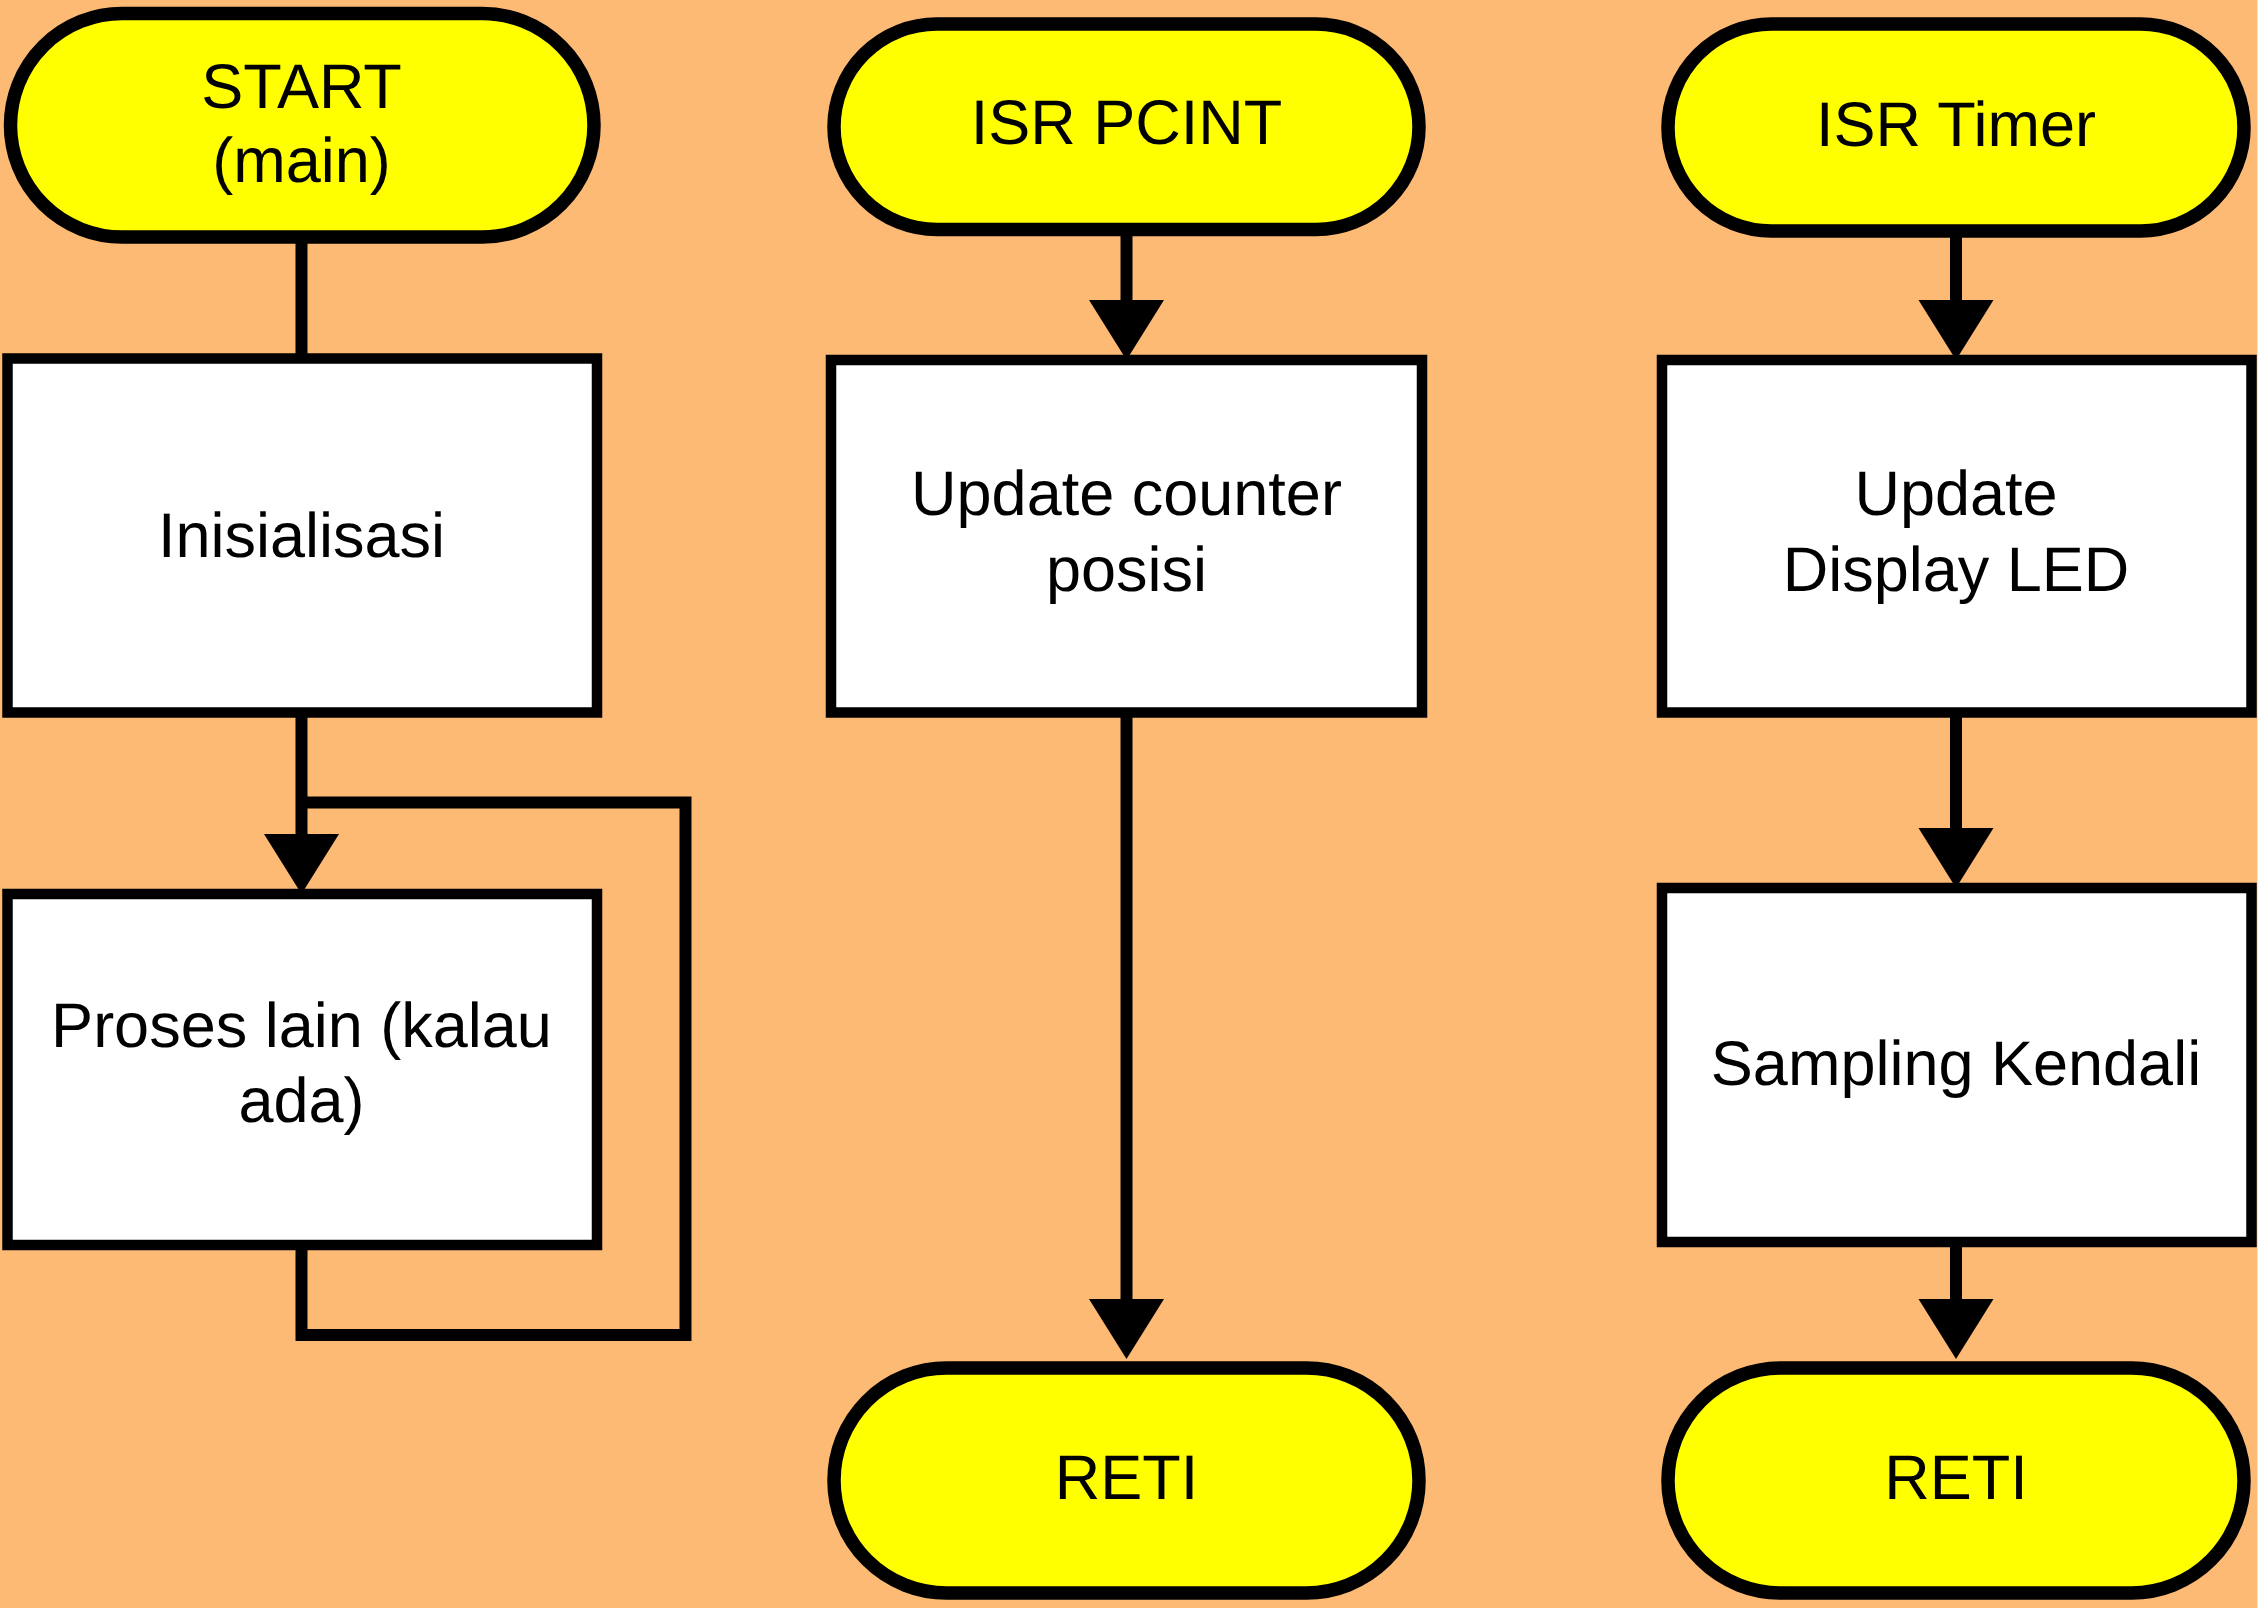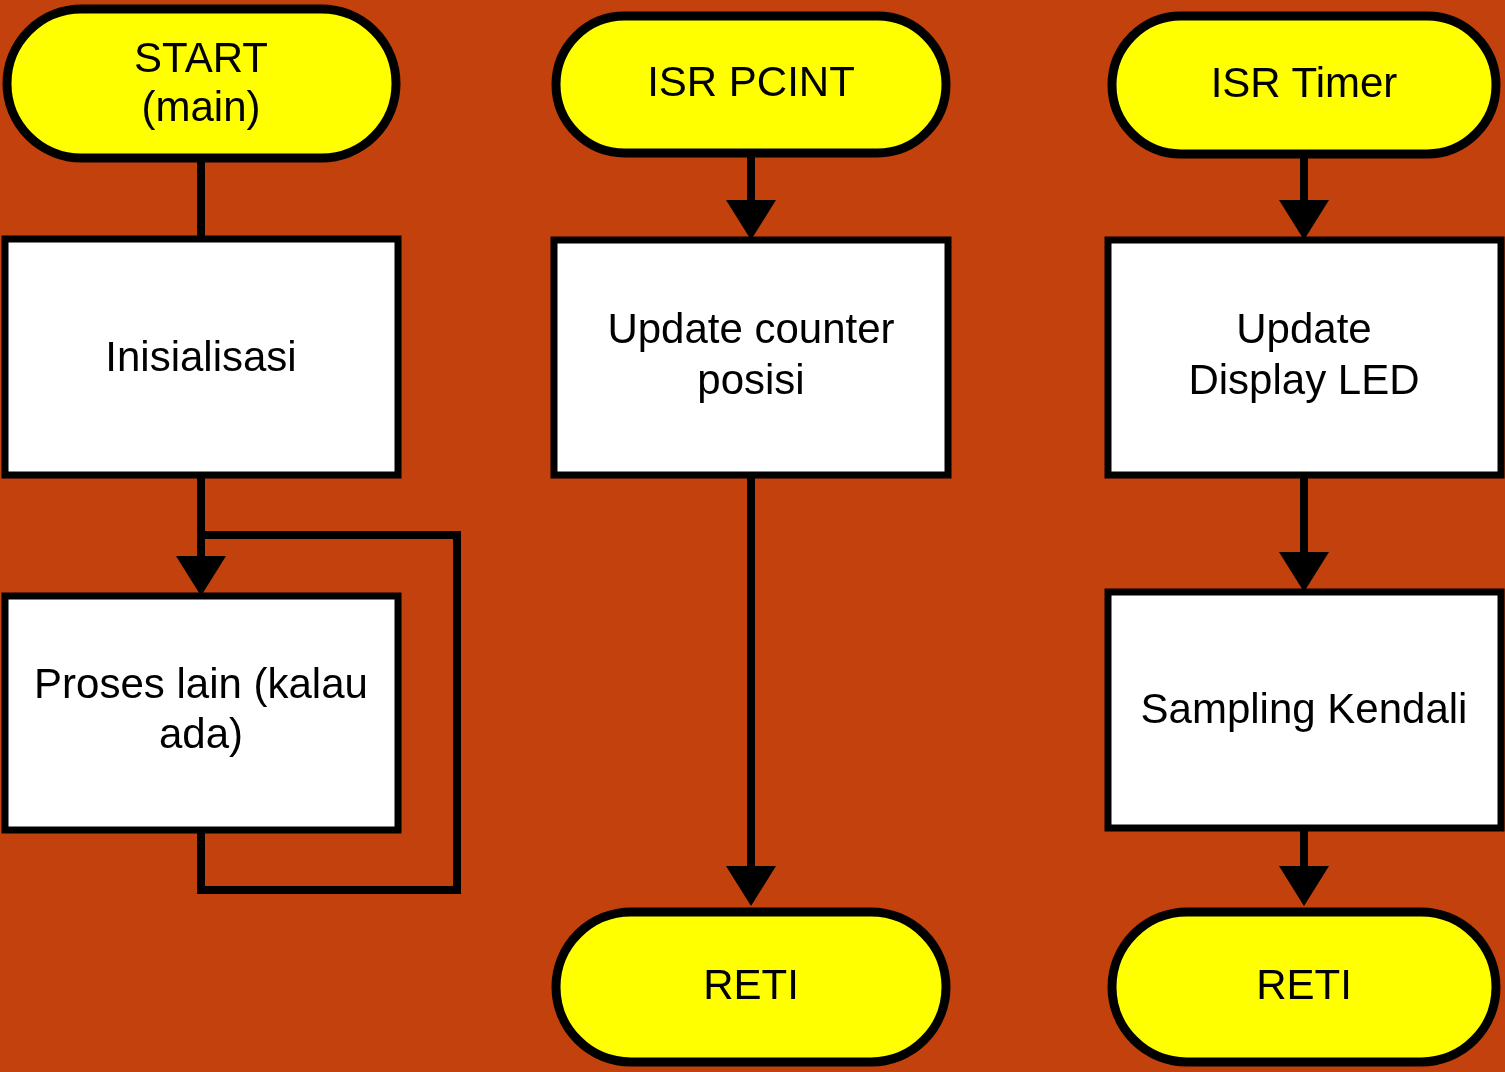--- a/index.html
+++ b/index.html
@@ -4,21 +4,21 @@
 <style>
   html, body {
     margin: 0;
     padding: 0;
     background: #ffffff;
   }
   #diagram-root {
     position: relative;
     width: 1505px;
     height: 1072px;
-    background: #c2410c;
+    background: #fdba74;
     font-family: "Liberation Sans", sans-serif;
     overflow: hidden;
   }
   svg#flowchart {
     display: block;
     width: 1505px;
     height: 1072px;
   }
   .node-shape {
     stroke: #000000;

